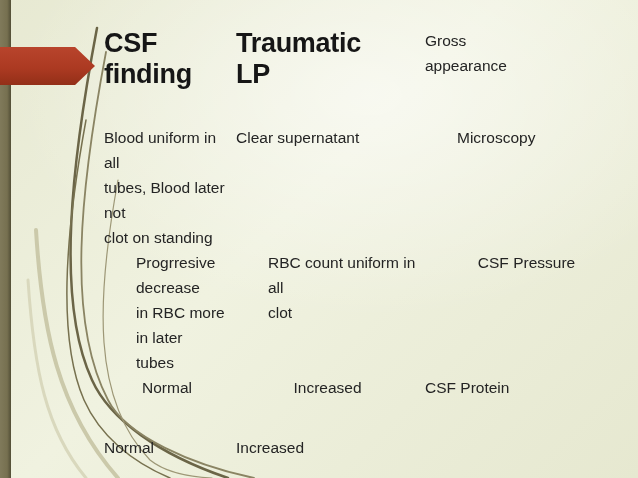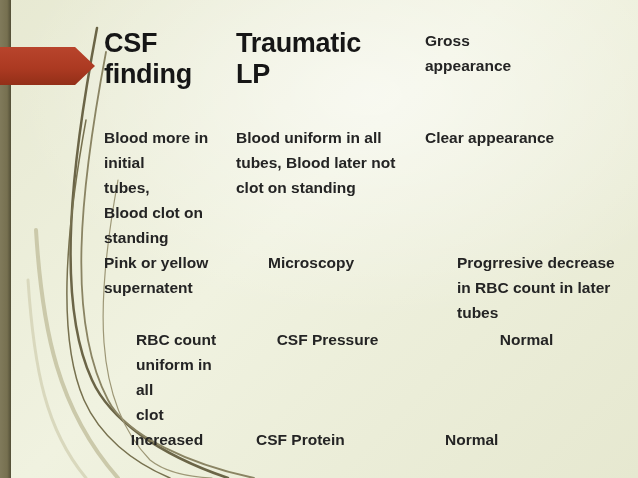--- a/index.html
+++ b/index.html
@@ -37,27 +37,26 @@
     font-size:27px;font-weight:bold;line-height:31px;
     color:#161616;white-space:pre-line;
     height:82px;
     letter-spacing:-0.3px;
   }
   .th.center{text-align:left;}
   .td{
     font-size:15.5px;line-height:25px;color:#242424;
     white-space:pre-line;
     padding-right:6px;
-    font-weight:bold;
   }
   .r1{min-height:97px;}
   .r2{min-height:57px;}
   .r3{min-height:77px;margin-left:32px;}
   .r4{min-height:60px;text-align:center;}
-  .r5{min-height:60px;margin-left:20px;}
+  .r5{min-height:60px;}
 </style>
 </head>
 <body>
 
 <div class="slide">
 
   <svg class="grass" viewBox="0 0 290 478" aria-hidden="true">
     <path d="M36 230 C42 330 58 410 118 478" fill="none" stroke="#cbc9aa" stroke-width="4" stroke-linecap="round"></path>
     <path d="M28 280 C34 370 46 430 86 478" fill="none" stroke="#d9d8bd" stroke-width="3" stroke-linecap="round"></path>
     <path d="M97 28 C72 160 55 300 92 380 C110 420 160 455 228 478" fill="none" stroke="#6b6547" stroke-width="2.5" stroke-linecap="round"></path>
@@ -72,35 +71,29 @@
 
   <div class="table">
 
     <div class="th">CSF
 finding</div>
     <div class="th center">Traumatic
 LP</div>
 
     <div class="td r1">Gross
 appearance</div>
-    <div class="td r1">Blood more in initial
-tubes,
-Blood clot on
-standing</div>
     <div class="td r1">Blood uniform in all
 tubes, Blood later not
 clot on standing</div>
 
-    <div class="td r2">Clear appearance</div>
-    <div class="td r2">Pink or yellow
-supernatent</div>
+    <div class="td r2">Clear supernatant</div>
 
     <div class="td r3">Microscopy</div>
     <div class="td r3">Progrresive decrease
-in RBC count in later
+in RBC more in later
 tubes</div>
     <div class="td r3">RBC count uniform in all
 clot</div>
 
     <div class="td r4">CSF Pressure</div>
     <div class="td r4">Normal</div>
     <div class="td r4">Increased</div>
 
     <div class="td r5">CSF Protein</div>
     <div class="td r5">Normal</div>

